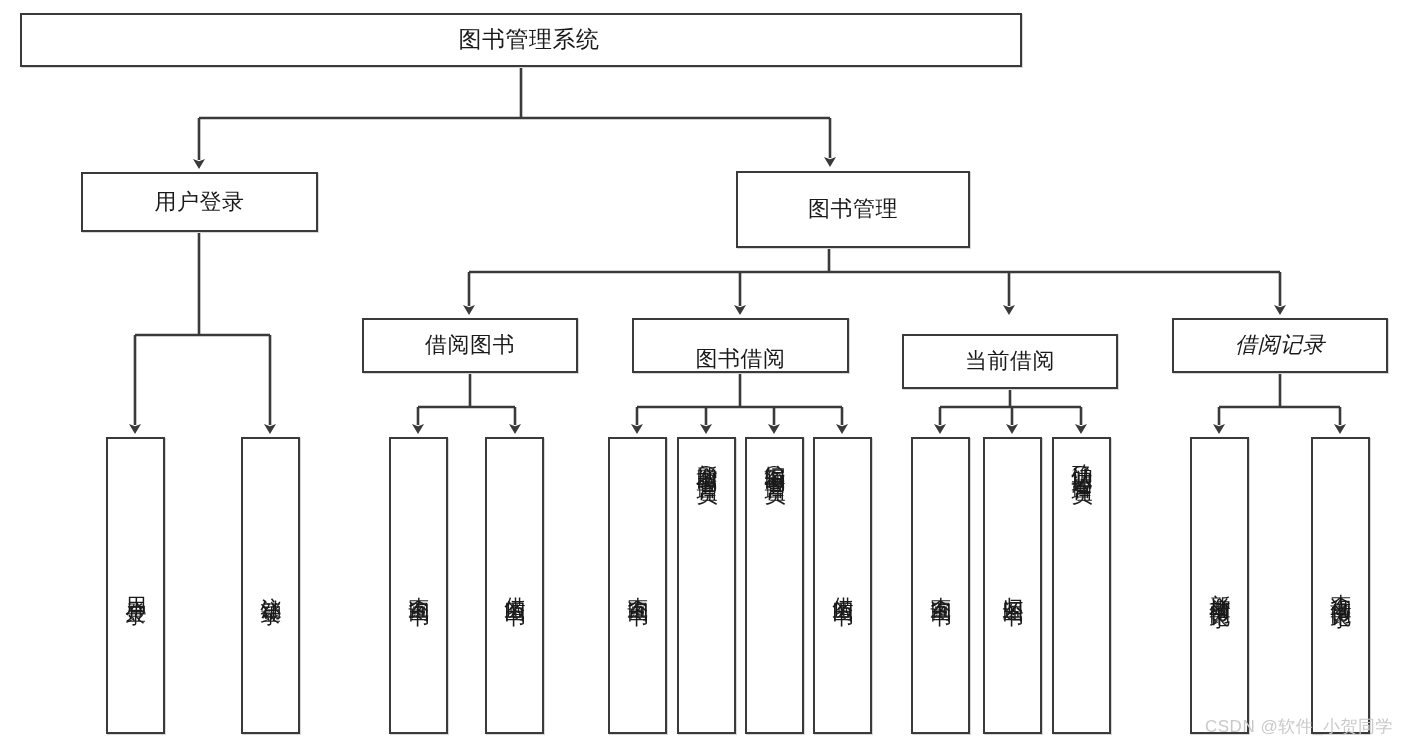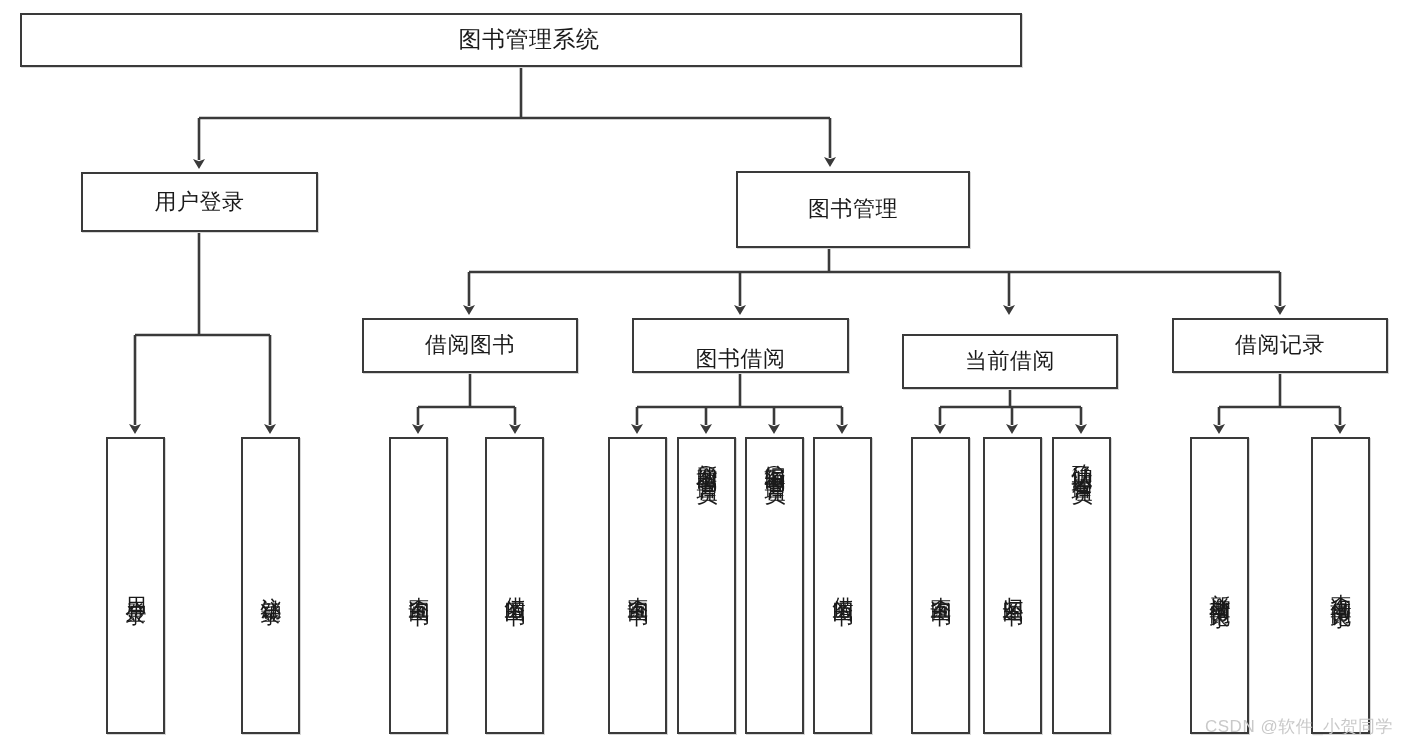--- a/index.html
+++ b/index.html
@@ -134,21 +134,21 @@
 
   <div class="node horiz" style="left:362px;top:318px;width:216px;height:55px;">
     <span class="label">借阅图书</span>
   </div>
   <div class="node horiz" style="left:632px;top:318px;width:217px;height:55px;align-items:flex-end;">
     <span class="label">图书借阅</span>
   </div>
   <div class="node horiz" style="left:902px;top:334px;width:216px;height:55px;">
     <span class="label">当前借阅</span>
   </div>
-  <div class="node horiz" style="left:1172px;top:318px;width:216px;height:55px;">
+  <div class="node horiz" style="left:1172px;top:318px;width:216px;height:55px;font-style:italic;">
     <span class="label">借阅记录</span>
   </div>
 
   <div class="node vert mid" style="left:106px;top:437px;width:59px;height:297px;">
     <span class="label">用户登录</span>
   </div>
   <div class="node vert mid" style="left:241px;top:437px;width:59px;height:297px;">
     <span class="label">注销登录</span>
   </div>
 

